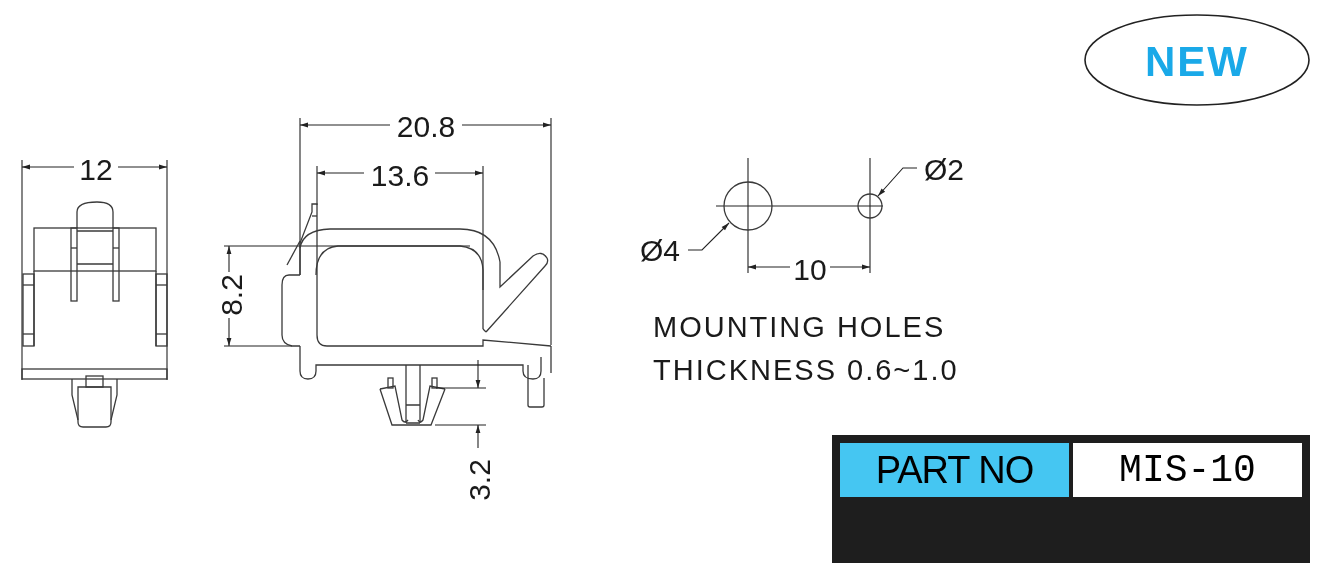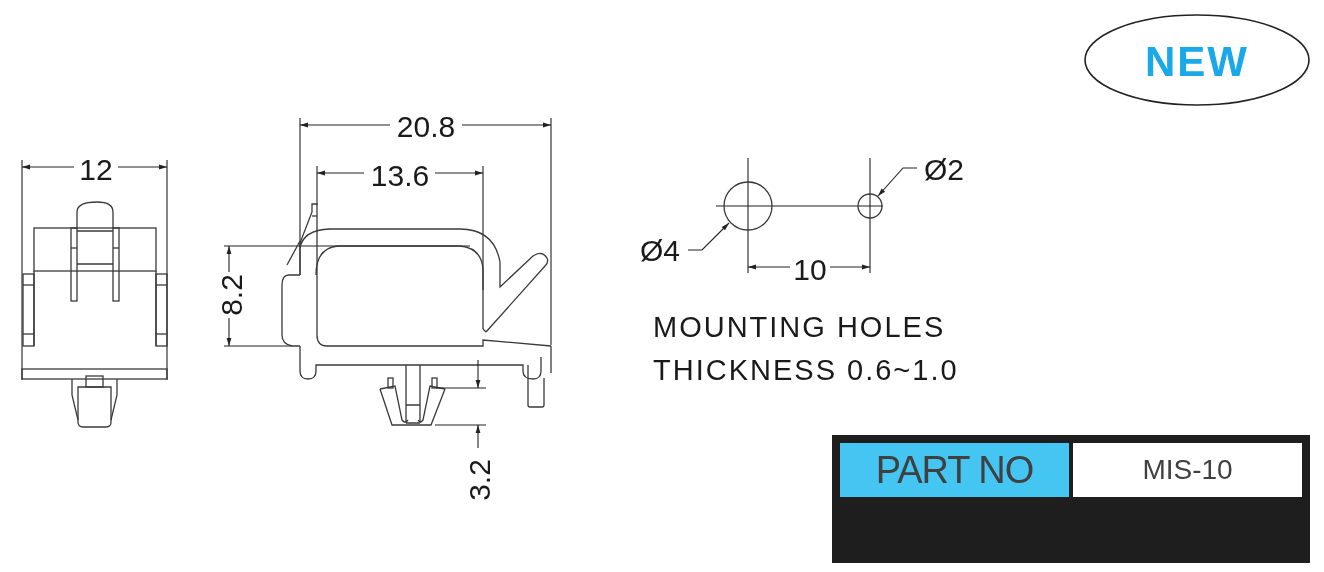--- a/index.html
+++ b/index.html
@@ -10,23 +10,23 @@
     .dimtext { font-family: "Liberation Sans", sans-serif; font-size: 30px; fill: #1a1a1a; }
     .note { font-family: "Liberation Sans", sans-serif; font-size: 29px; fill: #1a1a1a; letter-spacing: 2px; }
     .new-text { font-family: "Liberation Sans", sans-serif; font-weight: bold; font-size: 42px; letter-spacing: 2px; }
     .badge-ellipse { fill: #ffffff; stroke: #222; stroke-width: 1.6; }
 
     #part-table {
       position: absolute; left: 832px; top: 435px; width: 478px; height: 128px;
       background: #1e1e1e; box-sizing: border-box; padding: 8px;
       display: grid; grid-template-columns: 1fr 1fr; grid-template-rows: 1fr 1fr; gap: 4px;
     }
-    .cell { display: flex; align-items: center; justify-content: center; font-family: "Liberation Sans", sans-serif; color: #404040; }
+    .cell { display: flex; align-items: center; justify-content: center; font-family: "Liberation Sans", sans-serif; color: #000000; }
     .hcell { font-size: 38px; letter-spacing: -1px; }
-    .vcell { background: #ffffff; font-size: 28px; }
+    .vcell { background: #ffffff; font-size: 38px; font-family: Liberation Mono, monospace; }
   </style>
 </head>
 <body>
 
 <svg id="drawing" viewBox="0 0 1324 572" xmlns="http://www.w3.org/2000/svg">
   <defs>
     <marker id="arr" viewBox="0 0 10 10" refX="10" refY="5" markerWidth="14" markerHeight="8" orient="auto-start-reverse" markerUnits="userSpaceOnUse">
       <path d="M0,2 L10,5 L0,8 z" fill="#222"></path>
     </marker>
   </defs>

